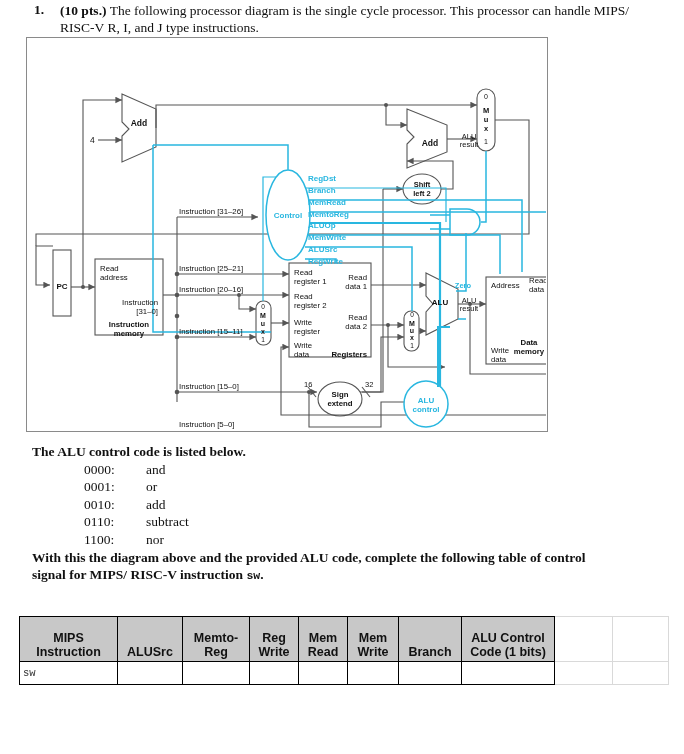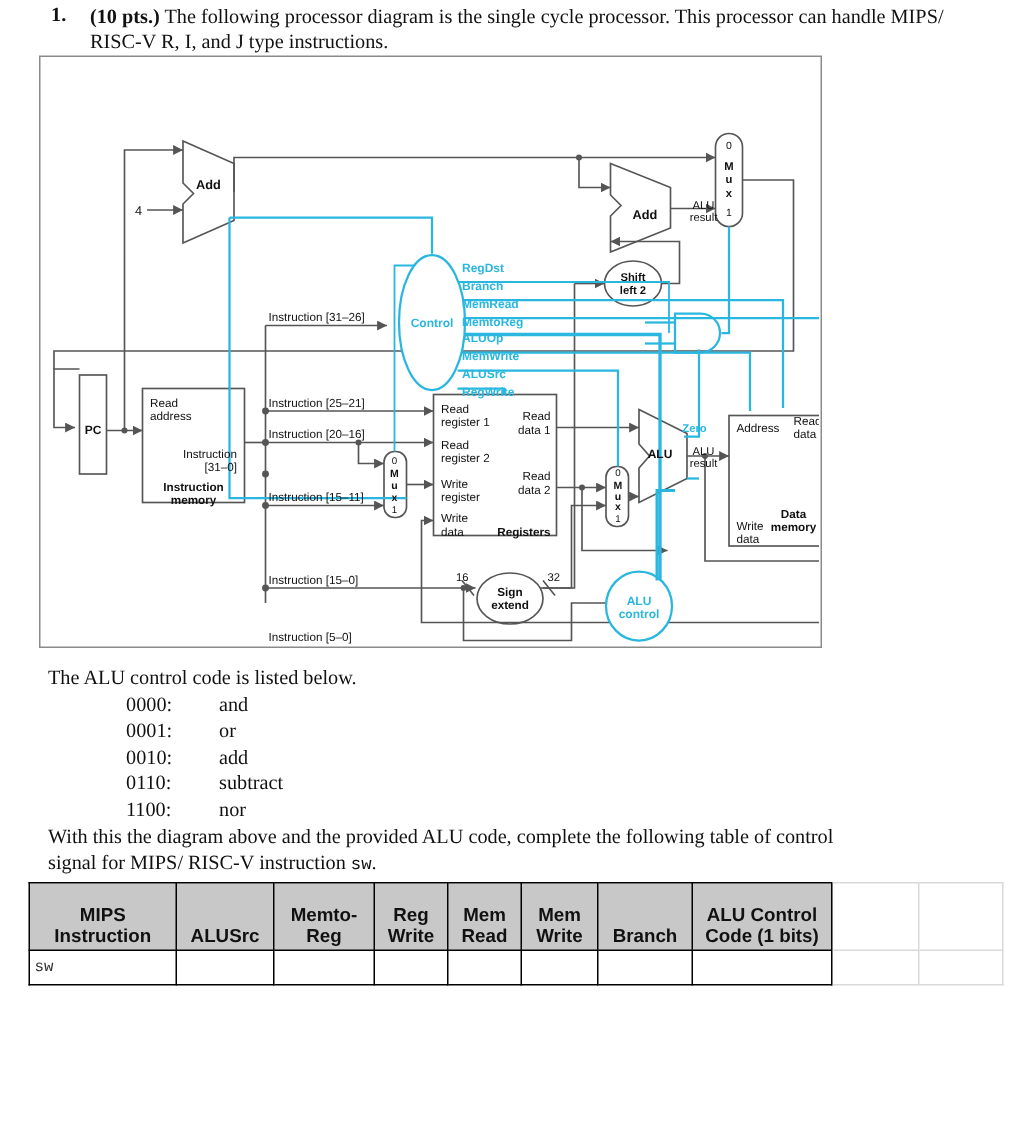--- a/index.html
+++ b/index.html
@@ -17,30 +17,30 @@
   .q-body b{font-weight:bold;}
 
   
   .diagram{position:absolute;left:26px;top:37px;width:520px;height:393px;}
   .dframe{position:absolute;left:0;top:0;width:520px;height:393px;
           border:1px solid #8a8a8a;border-top:1px solid #8a8a8a;background:#fff;}
   .diagram svg{position:absolute;left:0;top:0;}
 
   
   .alutext{position:absolute;left:32px;top:443px;width:620px;font-size:13.5px;line-height:17.6px;}
-  .alu-line{white-space:pre;}
+  .alu-line{white-space:pre;font-weight:bold;}
   .alu-list{margin:0;padding:0;}
   .alu-row{white-space:pre;}
   .indent{display:inline-block;width:52px;}
   .codecol{display:inline-block;width:48px;text-align:left;}
   .mnem{display:inline-block;padding-left:14px;}
   .mono{font-family:"Liberation Mono", monospace;font-size:11.5px;}
 
   
-  .tbl{position:absolute;left:19px;top:588px;border-collapse:collapse;}
+  .tbl{position:absolute;left:19px;top:616px;border-collapse:collapse;}
   .tbl td,.tbl th{padding:0;margin:0;}
   .tbl .hcell{
     background:#c8c8c8;border:1.6px solid #000;
     font-family:"Liberation Sans", sans-serif;font-weight:bold;font-size:12.5px;
     text-align:center;vertical-align:bottom;line-height:14px;height:42px;
     padding-bottom:2px;
   }
   .tbl .bcell{
     background:#fff;border:1.6px solid #000;height:22px;vertical-align:middle;
     font-family:"Liberation Mono", monospace;font-size:10.5px;color:#333;

